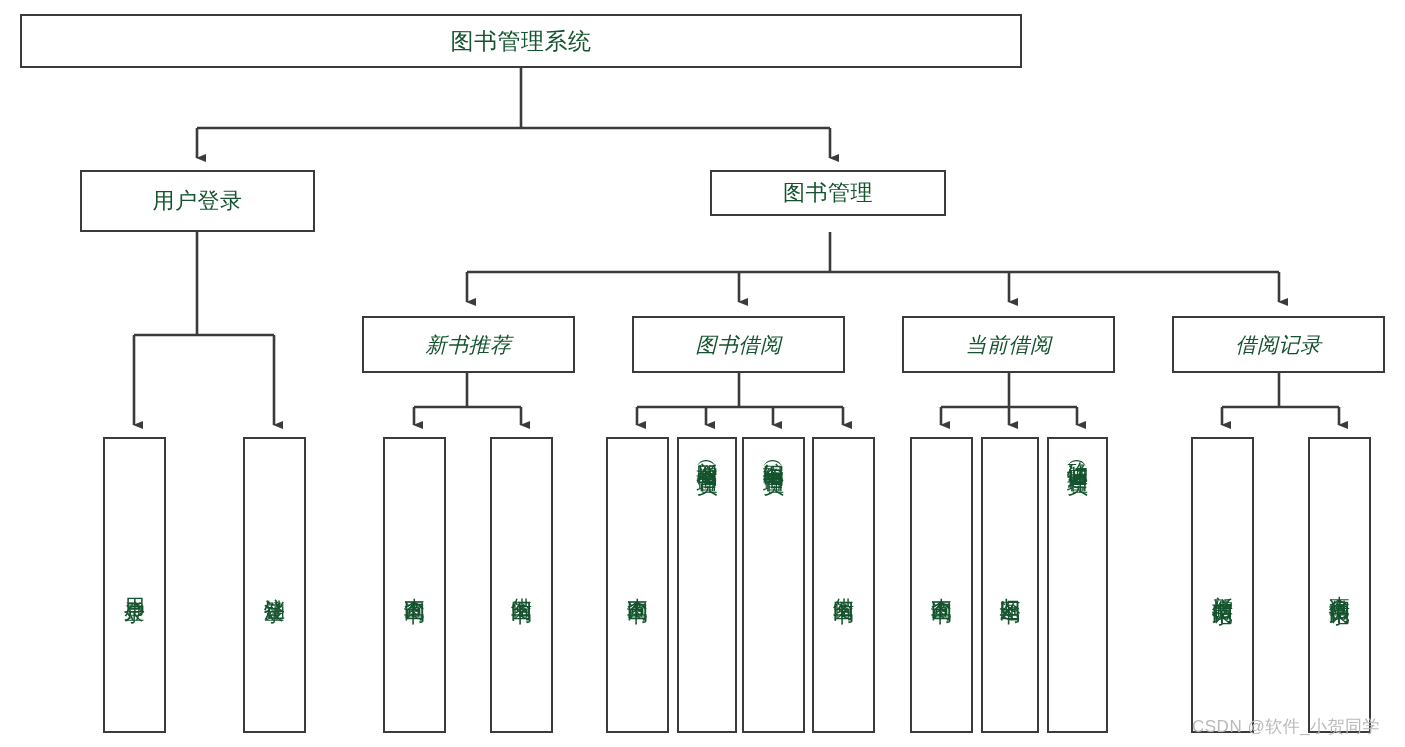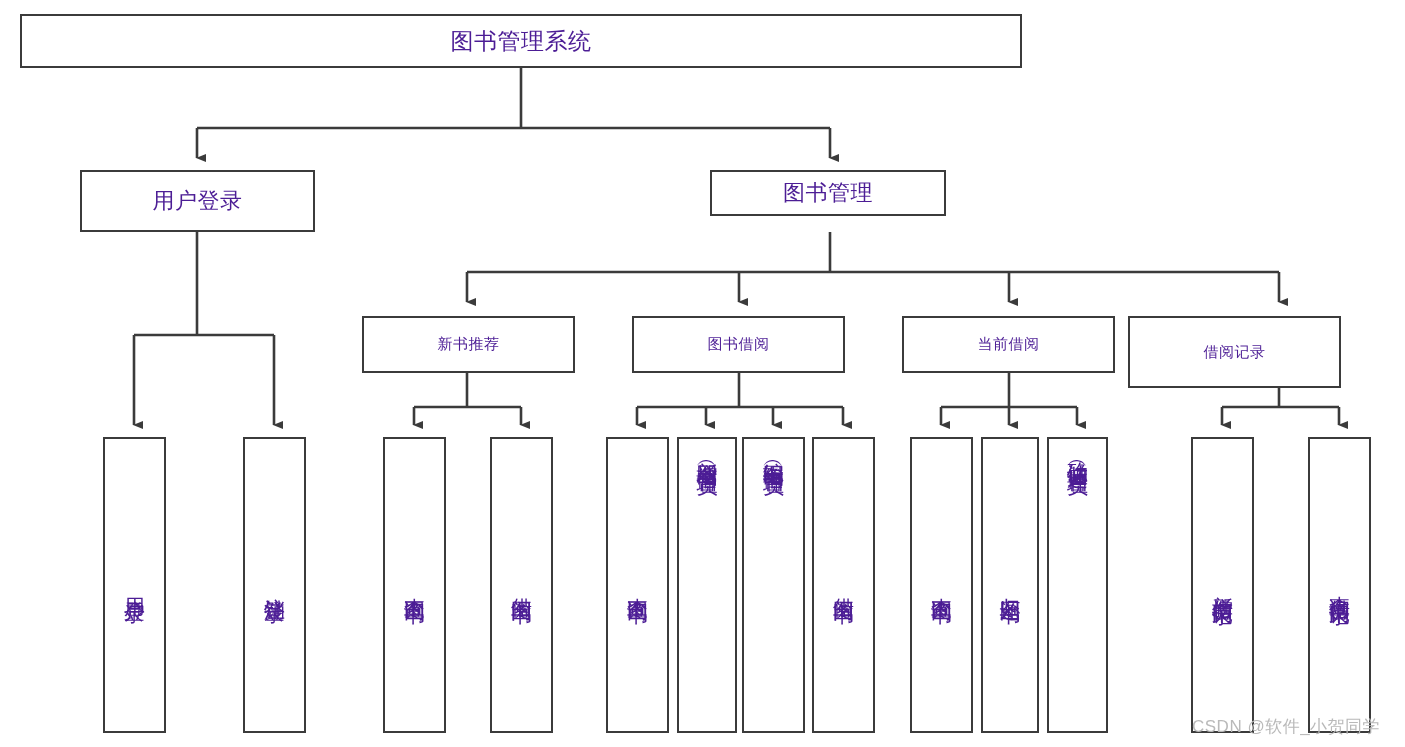--- a/index.html
+++ b/index.html
@@ -27,31 +27,31 @@
     pointer-events: none;
   }
   .node {
     position: absolute;
     box-sizing: border-box;
     border: 2px solid #3b3b3b;
     background: #ffffff;
     display: flex;
     align-items: center;
     justify-content: center;
-    color: #4c1d95;
+    color: #14532d;
     text-align: center;
   }
   .node-label {
     display: block;
     line-height: 1.22;
     letter-spacing: 0.5px;
   }
   .node.level-root .node-label { font-size: 23px; }
   .node.level-1 .node-label { font-size: 22px; }
-  .node.level-2 .node-label { font-size: 15px; }
+  .node.level-2 .node-label { font-size: 21px; font-style: italic; }
 
   .node.leaf {
     align-items: flex-start;
     justify-content: center;
     padding-top: 6px;
   }
   .node.leaf .node-label {
     writing-mode: vertical-rl;
     text-orientation: upright;
     font-size: 21px;
@@ -140,21 +140,21 @@
 
   <div class="node level-2" style="left:362px; top:316px; width:213px; height:57px;">
     <span class="node-label">新书推荐</span>
   </div>
   <div class="node level-2" style="left:902px; top:316px; width:213px; height:57px;">
     <span class="node-label">当前借阅</span>
   </div>
   <div class="node level-2" style="left:632px; top:316px; width:213px; height:57px;">
     <span class="node-label">图书借阅</span>
   </div>
-  <div class="node level-2" style="left:1128px; top:316px; width:213px; height:72px;">
+  <div class="node level-2" style="left:1172px; top:316px; width:213px; height:57px;">
     <span class="node-label">借阅记录</span>
   </div>
 
   <div class="node leaf center-text" style="left:103px; top:437px; width:63px; height:296px;">
     <span class="node-label">用户登录</span>
   </div>
   <div class="node leaf center-text" style="left:243px; top:437px; width:63px; height:296px;">
     <span class="node-label">注销登录</span>
   </div>
 

